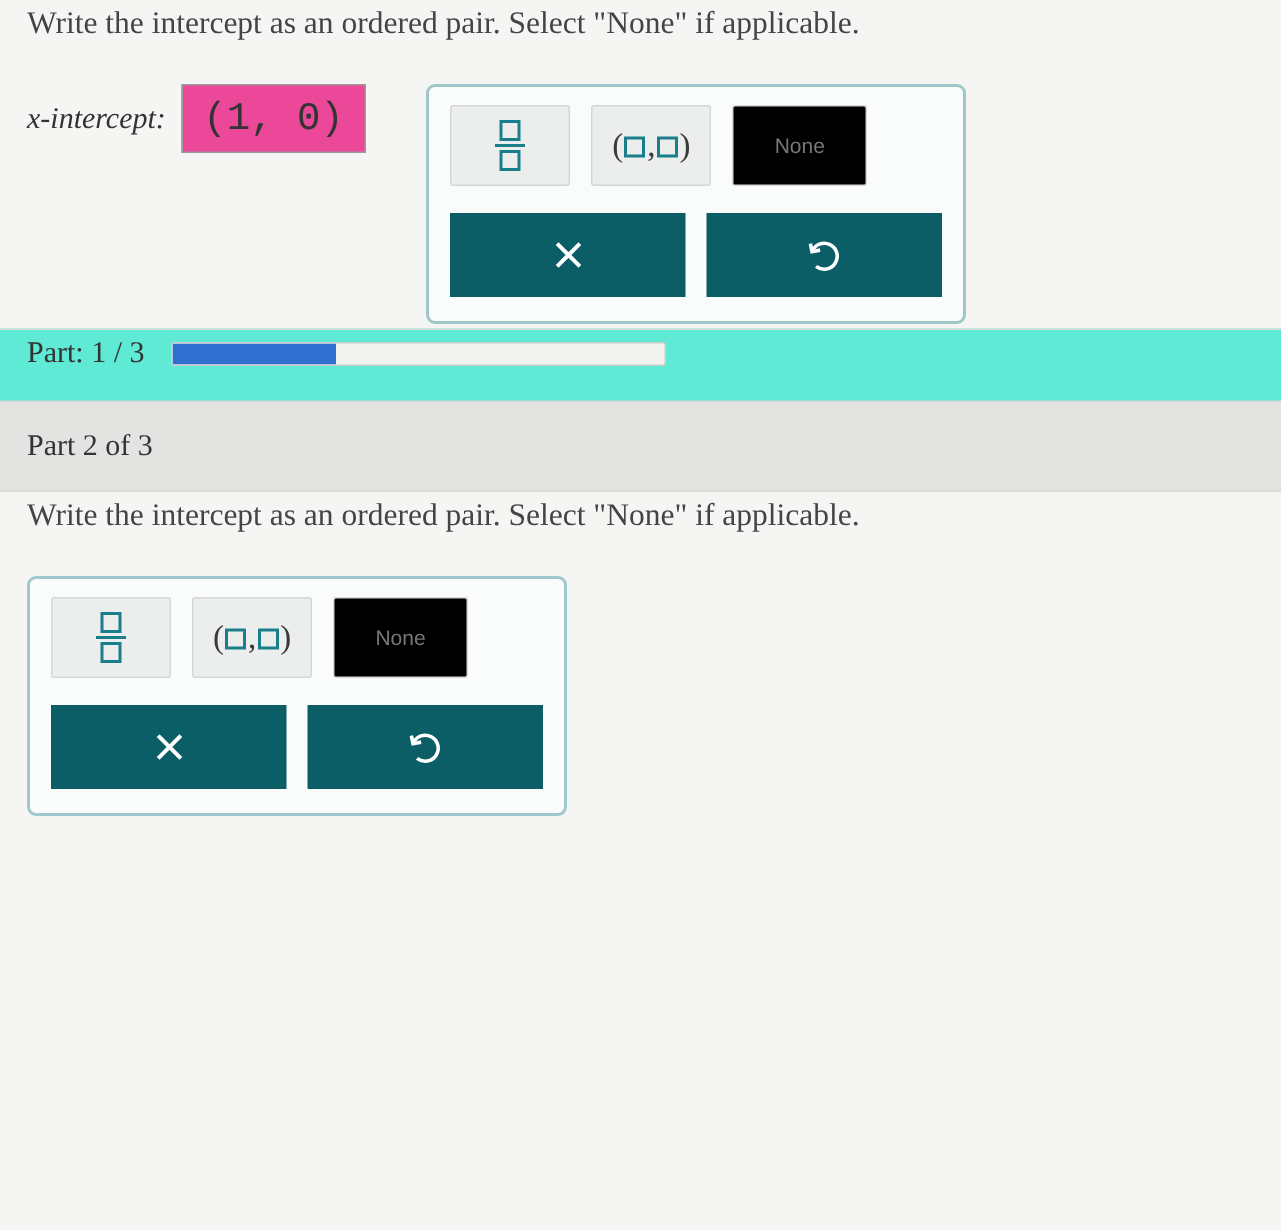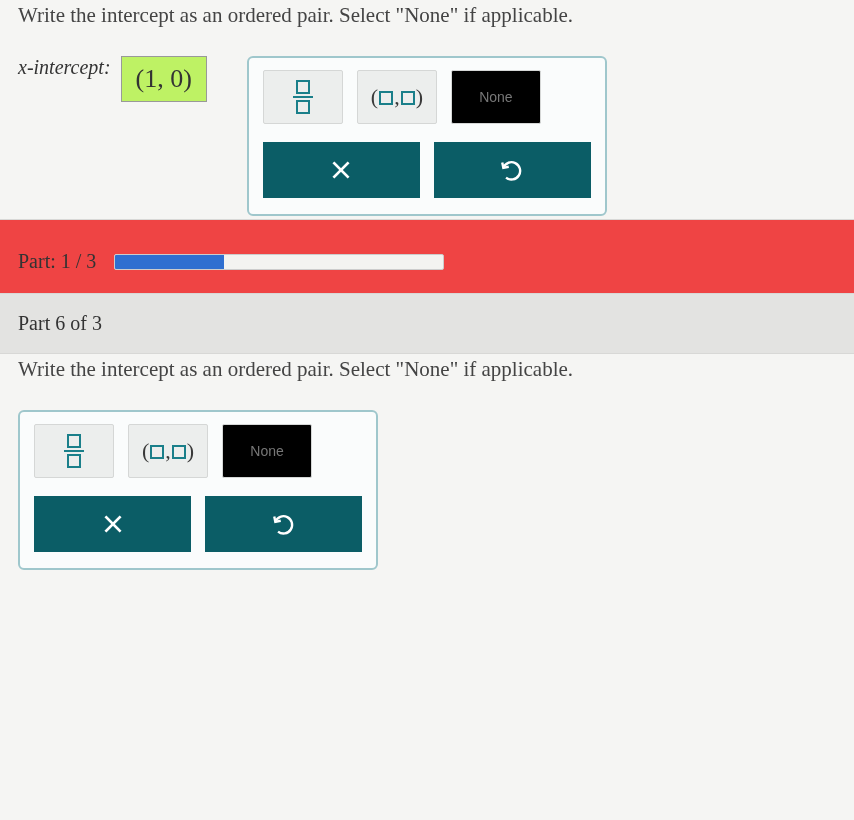--- a/index.html
+++ b/index.html
@@ -17,36 +17,38 @@
     color: #444;
     margin-bottom: 28px;
   }
   .answer-row {
     display: flex;
     align-items: flex-start;
     gap: 40px;
   }
   .intercept-group {
     display: flex;
+    align-items: center;
     gap: 10px;
   }
   .intercept-label {
     font-size: 20px;
     font-style: italic;
     color: #333;
   }
   .italic-var { font-style: italic; }
   .answer-box {
     border: 1px solid #999;
     padding: 6px 14px;
     font-size: 26px;
-    background: #bef264;
+    background: #ec4899;
     display: inline-flex;
     align-items: center;
     min-height: 46px;
+    font-family: Liberation Mono, monospace;
   }
   .answer-box.tall { min-height: 66px; padding: 4px 10px; }
   .paren { font-size: 36px; font-weight: 300; }
   .frac-inline {
     display: inline-flex;
     flex-direction: column;
     align-items: center;
     font-size: 20px;
     line-height: 1;
     margin: 0 3px;
@@ -123,22 +125,22 @@
     display: flex;
     align-items: center;
     justify-content: center;
     font-size: 26px;
     cursor: pointer;
   }
   .action-btn svg { width: 26px; height: 26px; }
 
   
   .progress-bar-section {
-    background: #ef4444;
-    padding: 30px 18px 20px;
+    background: #5eead4;
+    padding: 4px 18px 20px;
     display: flex;
     align-items: center;
     gap: 18px;
     border-top: 1px solid #d8d8d6;
     border-bottom: 1px solid #d8d8d6;
   }
   .progress-label {
     font-size: 20px;
     color: #333;
   }
@@ -210,21 +212,21 @@
   </div>
 </div>
 
 <div class="progress-bar-section">
   <span class="progress-label">Part: 1 / 3</span>
   <div class="progress-track">
     <div class="progress-fill" style="width:33%"></div>
   </div>
 </div>
 
-<div class="part-header">Part 6 of 3</div>
+<div class="part-header">Part 2 of 3</div>
 
 <div class="section">
   <p class="instruction">Write the intercept as an ordered pair. Select "None" if applicable.</p>
   <div class="answer-row">
 
     <div class="toolbox">
       <div class="tool-row">
         <button class="tool-btn">
           <span class="frac-sym">
             <span class="box"></span>

